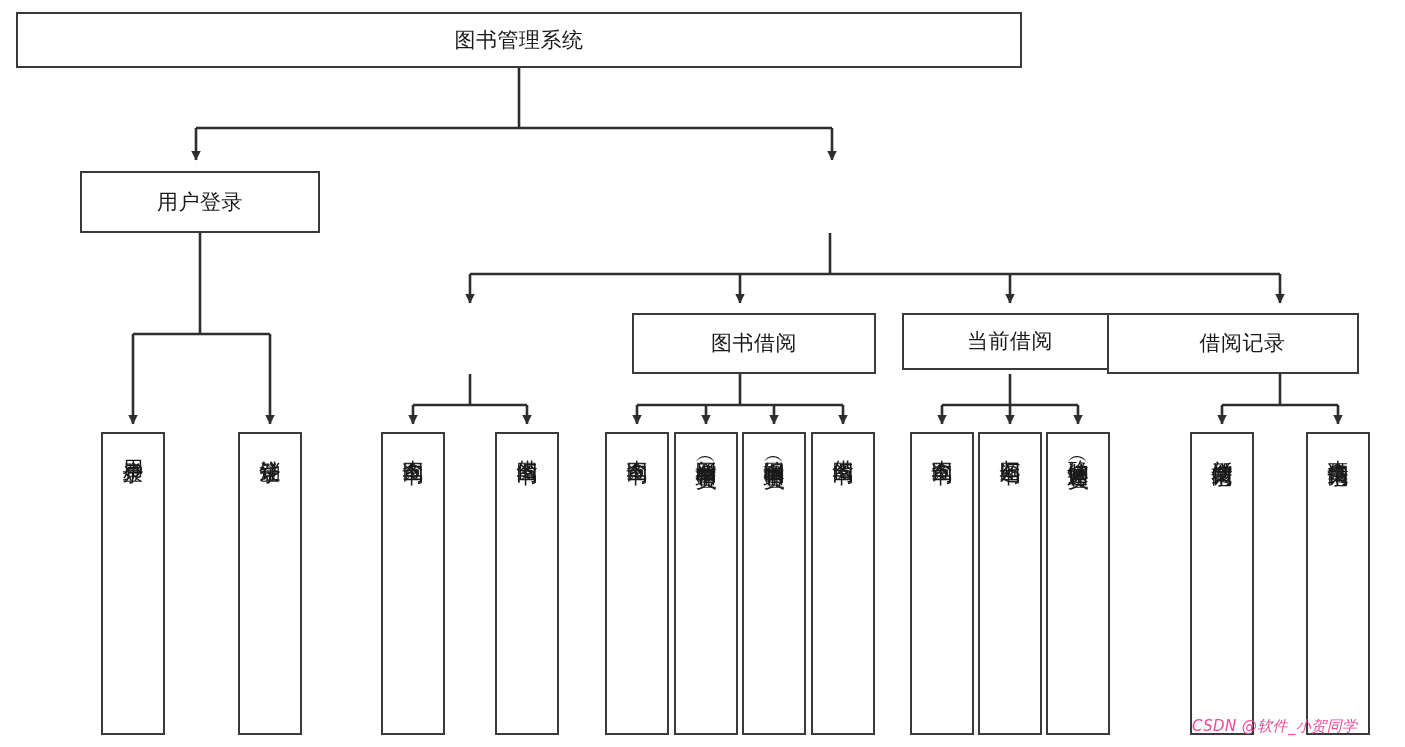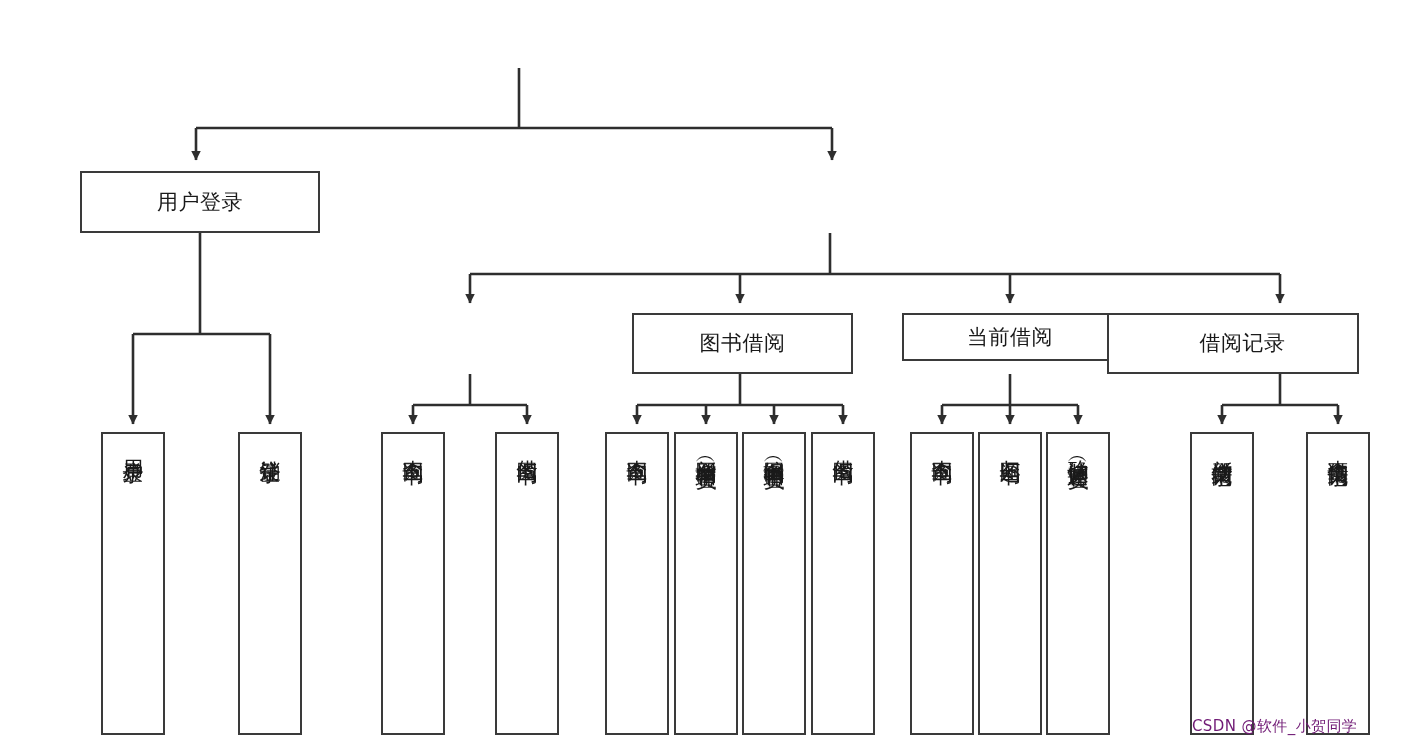--- a/index.html
+++ b/index.html
@@ -57,24 +57,25 @@
     writing-mode: vertical-rl;
     text-orientation: upright;
     font-size: 21px;
     line-height: 1.34;
     letter-spacing: 1.5px;
     white-space: normal;
   }
   .watermark {
     position: absolute;
     font-size: 15px;
-    color: #701a75;
+    color: #ec4899;
     letter-spacing: 0.4px;
     white-space: nowrap;
     user-select: none;
+    font-style: italic;
   }
 </style>
 </head>
 <body>
 
 <div id="canvas">
 
   <svg class="edges" viewBox="0 0 1405 747">
     <defs>
       <marker id="arrow" markerWidth="12" markerHeight="12" refX="9.5" refY="5" orient="auto" markerUnits="userSpaceOnUse">
@@ -118,29 +119,32 @@
       <path d="M1010,405 L1010,424" marker-end="url(#arrow)"></path>
       <path d="M1078,405 L1078,424" marker-end="url(#arrow)"></path>
 
       <path d="M1280,374 L1280,405"></path>
       <path d="M1222,405 L1338,405"></path>
       <path d="M1222,405 L1222,424" marker-end="url(#arrow)"></path>
       <path d="M1338,405 L1338,424" marker-end="url(#arrow)"></path>
     </g>
   </svg>
 
+  <div class="node root h" style="left:16px; top:12px; width:1006px; height:56px;">
+    <span class="lbl">图书管理系统</span>
+  </div>
 
   <div class="node h" style="left:80px; top:171px; width:240px; height:62px;">
     <span class="lbl">用户登录</span>
   </div>
 
-  <div class="node h" style="left:632px; top:313px; width:221px; height:61px;">
+  <div class="node h" style="left:632px; top:313px; width:244px; height:61px;">
     <span class="lbl">图书借阅</span>
   </div>
-  <div class="node h" style="left:902px; top:313px; width:216px; height:48px;">
+  <div class="node h" style="left:902px; top:313px; width:216px; height:57px;">
     <span class="lbl">当前借阅</span>
   </div>
   <div class="node h" style="left:1107px; top:313px; width:252px; height:61px;padding-left:19px;">
     <span class="lbl">借阅记录</span>
   </div>
 
   <div class="node v" style="left:101px; top:432px; width:64px; height:303px;">
     <span class="lbl">用户登录</span>
   </div>
   <div class="node v" style="left:238px; top:432px; width:64px; height:303px;">

